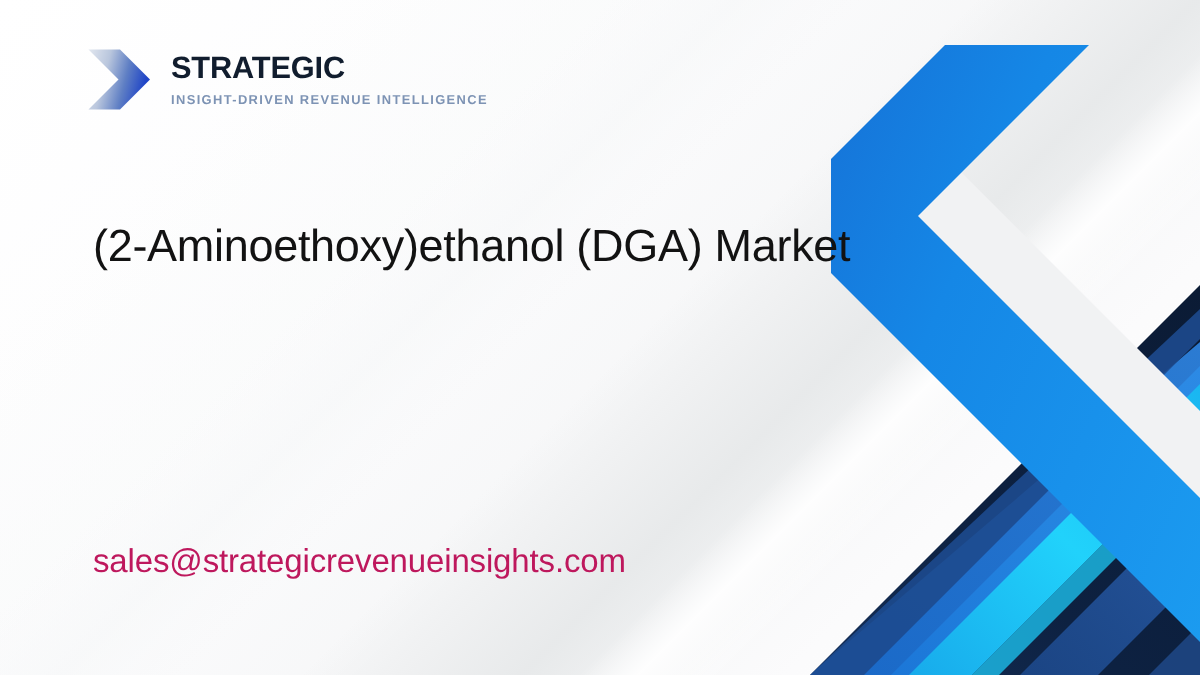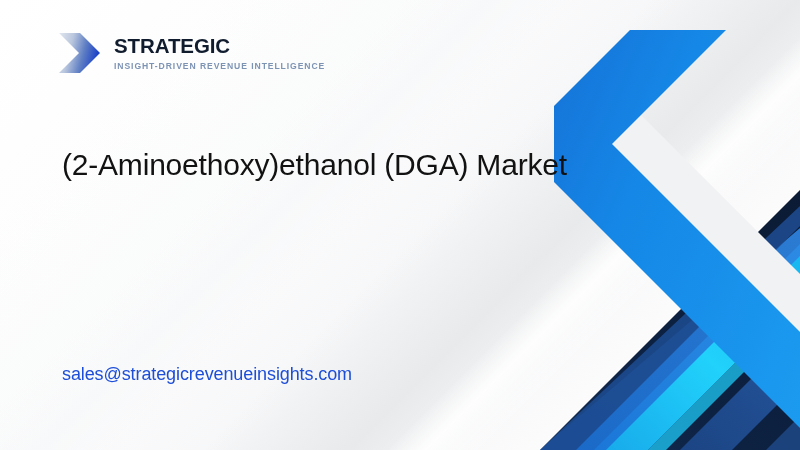--- a/index.html
+++ b/index.html
@@ -123,24 +123,24 @@
     letter-spacing: -0.2px;
     margin-top: 20px;
   }
 
   
   .email {
     position: absolute;
     left: 62px;
     top: 360px;
     font-family: "Liberation Sans", sans-serif;
-    font-size: 18px;
+    font-size: 22px;
     font-weight: 400;
     line-height: 28px;
-    color: #1d4ed8;
+    color: #be185d;
     letter-spacing: -0.1px;
   }
 </style>
 </head>
 <body>
 
 <div id="slide">
 
   <div class="bg-base"></div>
   <div class="bg-band band-d"></div>

